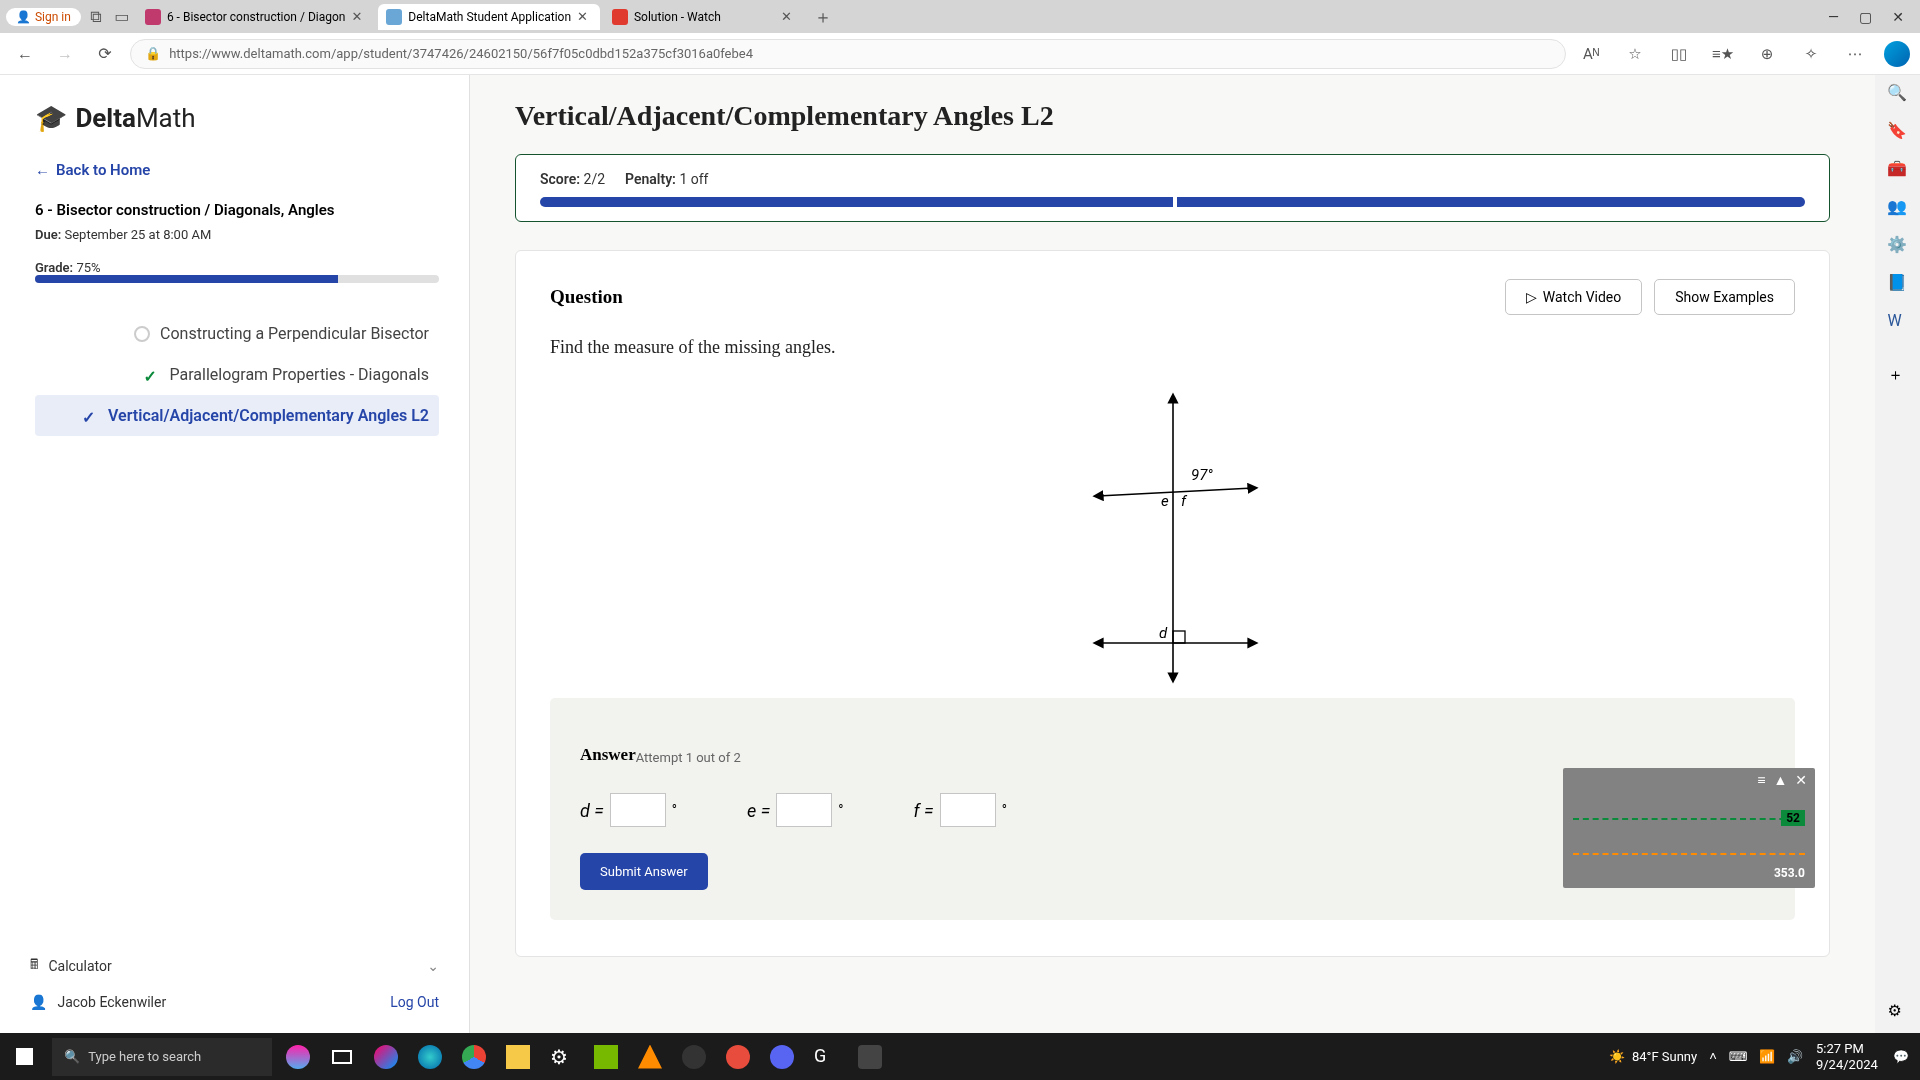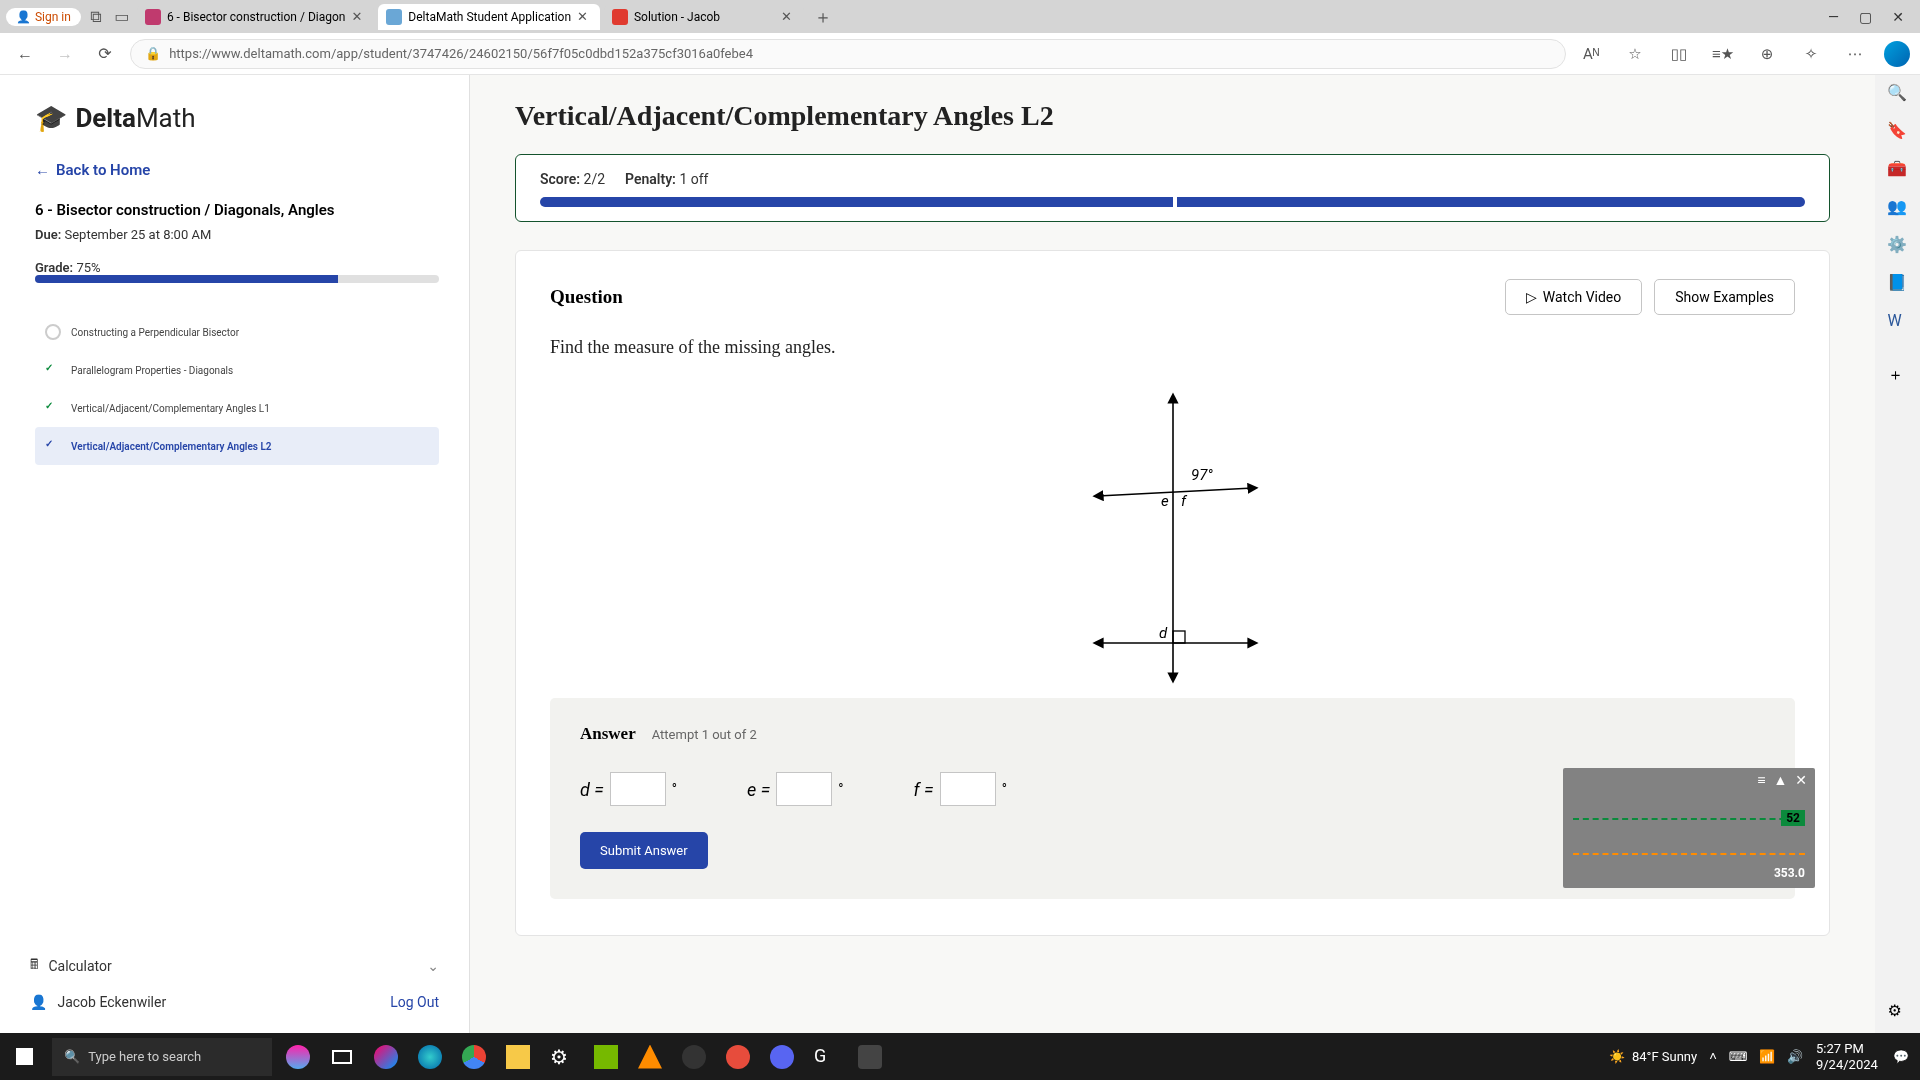--- a/index.html
+++ b/index.html
@@ -37,21 +37,21 @@
   .back-home { color:#2645a8; font-size:15px; font-weight:600; display:flex; align-items:center; gap:6px; cursor:pointer; margin-bottom:22px; }
   .assign-title { font-size:15px; font-weight:600; margin-bottom:8px; }
   .due { font-size:13px; color:#333; margin-bottom:18px; }
   .due b { font-weight:600; }
   .grade-row { font-size:13px; color:#333; margin-bottom:0; }
   .grade-row b { font-weight:600; }
   .grade-bar { height:8px; background:#e0e0e0; border-radius:4px; overflow:hidden; margin-bottom:30px; }
   .grade-fill { height:100%; background:#2645a8; width:75%; }
 
   .lessons { list-style:none; }
-  .lesson { padding:11px 10px; font-size:10px; color:#444; display:flex; align-items:center; gap:10px; border-radius:4px; cursor:pointer; }
+  .lesson { padding:11px 10px; font-size:16px; color:#444; display:flex; align-items:center; gap:10px; border-radius:4px; cursor:pointer;justify-content:flex-end; }
   .lesson .mark { width:16px; height:16px; display:inline-block; }
   .lesson .mark.circle { border:2px solid #ccc; border-radius:50%; }
   .lesson .mark.check::before { content:"✓"; color:#0b8a3c; font-weight:700; }
   .lesson.current { background:#e8edf8; font-weight:600; color:#2645a8; }
   .lesson.current .mark.check::before { color:#2645a8; }
 
   .sidebar-bottom { position:absolute; left:30px; right:30px; bottom:15px; }
   .calc-row, .user-row { display:flex; align-items:center; gap:10px; padding:8px 0; font-size:14px; color:#333; }
   .calc-row .chev { margin-left:auto; color:#888; }
   .user-row .logout { margin-left:auto; color:#2645a8; cursor:pointer; }
@@ -67,21 +67,21 @@
   .question-card { background:#fff; border:1px solid #e4e4e4; border-radius:6px; padding:28px 34px 36px; position:relative; }
   .q-head { display:flex; align-items:center; margin-bottom:22px; }
   .q-head h3 { font-family:Georgia,serif; font-size:19px; font-weight:600; }
   .q-btns { margin-left:auto; display:flex; gap:12px; }
   .q-btn { border:1px solid #c5c5c5; background:#fff; padding:9px 20px; border-radius:5px; font-size:14px; cursor:pointer; display:flex; align-items:center; gap:6px; }
   .q-text { font-family:Georgia,serif; font-size:18px; color:#222; margin-bottom:20px; }
 
   .diagram { height:320px; display:flex; align-items:center; justify-content:center; }
 
   .answer-area { background:#f2f2ef; border-radius:5px; padding:26px 30px 30px; position:relative; }
-  .ans-head { display:flex; align-items:center; gap:16px; margin-bottom:28px; }
+  .ans-head { display:flex; align-items:flex-end; gap:0; margin-bottom:28px;margin-top:21px; }
   .ans-head b { font-family:Georgia,serif; font-size:17px; }
   .ans-head span { font-size:13px; color:#666; }
   .ans-inputs { display:flex; gap:70px; margin-bottom:26px; font-family:Georgia,serif; font-size:18px; font-style:italic; }
   .ans-inputs label { display:flex; align-items:center; gap:6px; }
   .ans-inputs input { width:56px; height:34px; border:1px solid #c5c5c5; font-size:16px; text-align:center; font-family:Arial,sans-serif; font-style:normal; }
   .deg { font-style:normal; font-size:14px; vertical-align:top; }
   .submit { background:#2645a8; color:#fff; border:none; padding:11px 20px; border-radius:5px; font-size:13px; cursor:pointer; }
 
   
   .ov-widget { position:absolute; right:60px; bottom:145px; width:252px; height:120px; background:#828282; border-radius:2px; color:#fff; font-size:12px; }
@@ -124,21 +124,21 @@
     <span class="label">6 - Bisector construction / Diagon</span>
     <span class="tab-close">✕</span>
   </div>
   <div class="tab active">
     <div class="favicon" style="background:#6aa7d6"></div>
     <span class="label">DeltaMath Student Application</span>
     <span class="tab-close">✕</span>
   </div>
   <div class="tab">
     <div class="favicon" style="background:#e03a2f"></div>
-    <span class="label">Solution - Jacob</span>
+    <span class="label">Solution - Watch</span>
     <span class="tab-close">✕</span>
   </div>
   <div class="tabplus">＋</div>
 
   <div class="win-controls">
     <span>―</span>
     <span>▢</span>
     <span>✕</span>
   </div>
 </div>
@@ -203,24 +203,20 @@
       </div>
 
     <ul class="lessons">
       <li class="lesson">
         <span class="mark circle"></span>
         <span>Constructing a Perpendicular Bisector</span>
       </li>
       <li class="lesson">
         <span class="mark check"></span>
         <span>Parallelogram Properties - Diagonals</span>
-      </li>
-      <li class="lesson">
-        <span class="mark check"></span>
-        <span>Vertical/Adjacent/Complementary Angles L1</span>
       </li>
       <li class="lesson current">
         <span class="mark check"></span>
         <span>Vertical/Adjacent/Complementary Angles L2</span>
       </li>
     </ul>
 
     <div class="sidebar-bottom">
       <div class="calc-row">
         <span>🖩</span>

